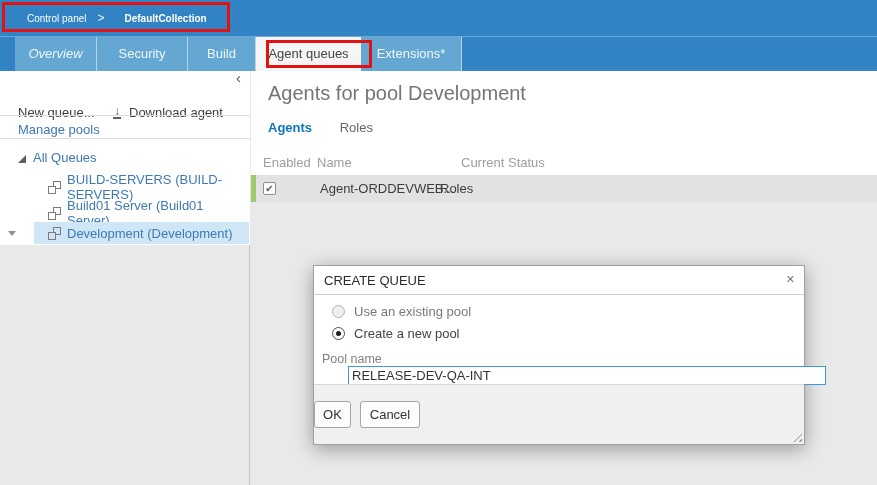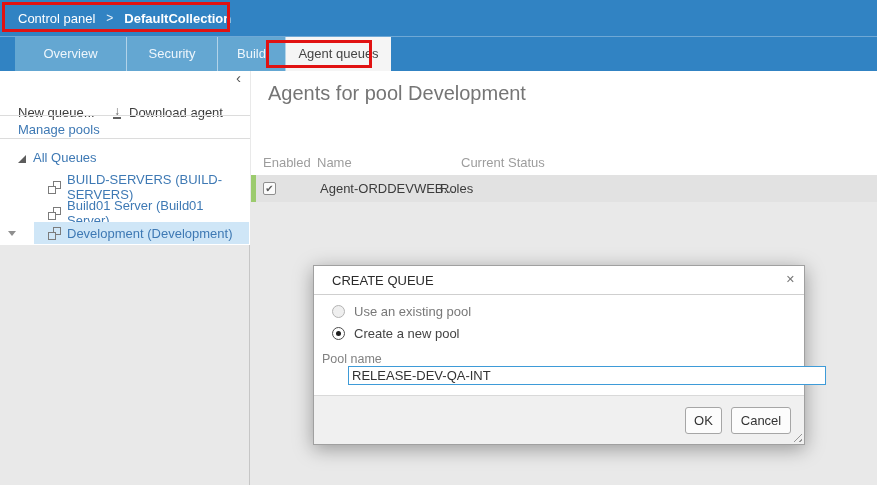--- a/index.html
+++ b/index.html
@@ -1,30 +1,30 @@
 <!DOCTYPE html>
 <html><head>
 <meta charset="utf-8">
 <style>
   * { margin:0; padding:0; box-sizing:border-box; }
   body { font-family:"Liberation Sans", sans-serif; background:#fff; }
   #app { position:relative; width:877px; height:485px; overflow:hidden; background:#fff; font-size:13px; color:#444; }
 
   
   .topbar { position:absolute; left:0; top:0; width:877px; height:36px; background:#3183c3; display:flex; align-items:center; padding-left:18px; color:#fff; }
-  .crumb { font-size:13px; color:#fff; }
+  .crumb { font-size:10px; color:#fff;margin-left:9px; }
   .crumb.bold { font-weight:bold; }
   .crumb-sep { margin:0 11px; font-size:12px; color:#eaf3fa; }
 
   
   .tabstrip { position:absolute; left:0; top:36px; width:877px; height:35px; background:#3183c3; border-top:1px solid rgba(255,255,255,0.3); display:flex; padding-left:15px; }
   .tab { height:34px; line-height:34px; text-align:center; background:#64a7d2; color:#eef6fc; font-size:13px; cursor:default; }
   .tab.inactive { border-right:1px solid rgba(255,255,255,0.5); }
   .tab.active { background:#f5f5f5; color:#444; }
-  .tab.w-overview { width:112px; }
+  .tab.w-overview { width:82px;font-style:italic; }
   .tab.w-security { width:91px; }
   .tab.w-build { width:68px; }
   .tab.w-queues { width:105px; }
   .tab.w-ext { width:101px; }
 
   
   .content { position:absolute; left:0; top:71px; width:877px; height:414px; background:#e9e9e9; }
 
   
   .sidebar { position:absolute; left:0; top:0; width:250px; height:414px; border-right:1px solid #c6c6c6; }
@@ -58,32 +58,32 @@
   .gh-name { position:absolute; left:66px; }
   .gh-status { position:absolute; left:210px; }
   .grid-row { position:absolute; top:104px; left:0; width:626px; height:27px; background:#e2e2e2; cursor:pointer; }
   .row-green { position:absolute; left:0; top:0; width:5px; height:27px; background:#9ccb6e; }
   .checkbox { position:absolute; left:12px; top:7px; width:13px; height:13px; background:#fbfbfb; border:1px solid #8f8f8f; border-radius:2px; font-size:10px; line-height:11px; text-align:center; color:#5a5a5a; }
   .cell-name { position:absolute; left:69px; top:6px; color:#3c3c3c; }
   .cell-status { position:absolute; left:189px; top:6px; color:#3c3c3c; }
 
   
   .dialog { position:absolute; left:313px; top:194px; width:492px; height:180px; background:#fff; border:1px solid #a0a0a0; box-shadow:0 4px 18px rgba(0,0,0,0.35); }
-  .dlg-title { position:absolute; left:0; top:0; width:100%; height:29px; line-height:29px; padding-left:18px; color:#2b2b2b; border-bottom:1px solid #cfcfcf; font-size:13px; }
+  .dlg-title { position:absolute; left:0; top:0; width:100%; height:29px; line-height:29px; padding-left:10px; color:#2b2b2b; border-bottom:1px solid #cfcfcf; font-size:13px; }
   .dlg-close { position:absolute; right:9px; top:8px; font-size:11px; color:#777; line-height:11px; cursor:pointer; }
   .radio-row { position:absolute; left:18px; display:flex; align-items:center; cursor:pointer; }
   .radio-row.r1 { top:38px; color:#787878; }
   .radio-row.r2 { top:60px; color:#444; }
   .radio { width:13px; height:13px; border-radius:50%; margin-right:9px; flex:none; }
   .radio.off { border:1px solid #b3b3b3; background:#efefef; }
   .radio.on { border:1px solid #4c4c4c; background:#fff; position:relative; }
   .radio.on::after { content:""; position:absolute; left:3px; top:3px; width:5px; height:5px; border-radius:50%; background:#1e1e1e; }
   .dlg-label { position:absolute; left:8px; top:86px; font-size:12.5px; color:#828282; }
   .dlg-input { position:absolute; left:7px; top:100px; width:478px; height:19px; border:1px solid #3e9bd8; font-family:"Liberation Sans", sans-serif; font-size:13px; color:#333; padding:0 3px; outline:none;margin-left:27px; }
-  .dlg-footer { position:absolute; left:0; bottom:0; width:100%; height:49px; background:#f0f0f0; border-top:1px solid #d9d9d9; display:flex; align-items:center; justify-content:flex-end; gap:9px; padding-right:13px; }
+  .dlg-footer { position:absolute; left:0; bottom:0; width:100%; height:60px; background:#f0f0f0; border-top:1px solid #d9d9d9; display:flex; align-items:center; justify-content:flex-start; gap:9px; padding-right:13px; }
   .btn { height:27px; background:#fcfcfc; border:1px solid #a6a6a6; border-radius:3px; font-family:"Liberation Sans", sans-serif; font-size:13px; color:#333; cursor:pointer; }
   .btn.ok { width:37px; }
   .btn.cancel { width:60px; }
   .gripper { position:absolute; right:2px; bottom:2px; width:10px; height:10px; background:repeating-linear-gradient(135deg, #969696 0 1px, transparent 1px 4px); clip-path:polygon(100% 0, 100% 100%, 0 100%); cursor:nwse-resize; }
 
   
   .redbox { position:absolute; border:3px solid #e11212; z-index:50; pointer-events:none; }
   .redbox.b1 { left:2px; top:2px; width:228px; height:30px; }
   .redbox.b2 { left:266px; top:40px; width:106px; height:28px; }
 </style>
@@ -96,20 +96,21 @@
     <span class="crumb">Control panel</span>
     <span class="crumb-sep">&gt;</span>
     <span class="crumb bold">DefaultCollection</span>
   </div>
 
   <div class="tabstrip">
     <div class="tab inactive w-overview">Overview</div>
     <div class="tab inactive w-security">Security</div>
     <div class="tab inactive w-build">Build</div>
     <div class="tab active w-queues">Agent queues</div>
+    <div class="tab inactive w-ext">Extensions*</div>
   </div>
 
   <div class="content">
 
     <div class="sidebar">
       <div class="sidebar-white"></div>
       <div class="collapse-btn">‹</div>
 
       <div class="side-toolbar">
         <span class="newqueue">New queue...</span>
@@ -149,20 +150,24 @@
             <i class="front"></i>
           </span>
         <span>Development (Development)</span>
       </div>
     </div>
 
     <div class="main">
       <div class="main-white"></div>
       <div class="page-title">Agents for pool Development</div>
 
+      <div class="pivots">
+        <span class="pivot active">Agents</span>
+        <span class="pivot">Roles</span>
+      </div>
 
       <div class="grid-head">
         <span class="gh-enabled">Enabled</span>
         <span class="gh-name">Name</span>
         <span class="gh-status">Current Status</span>
       </div>
 
       <div class="grid-row">
         <span class="row-green"></span>
         <span class="checkbox"><span>✔</span></span>

